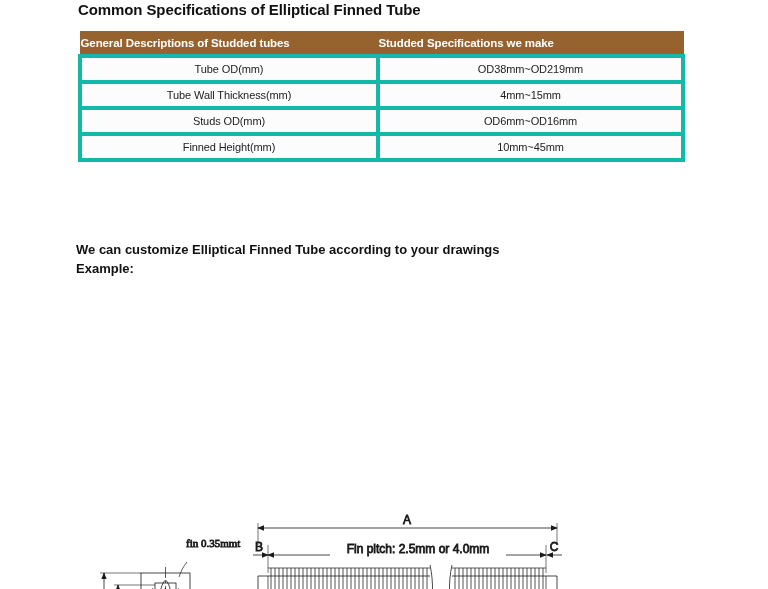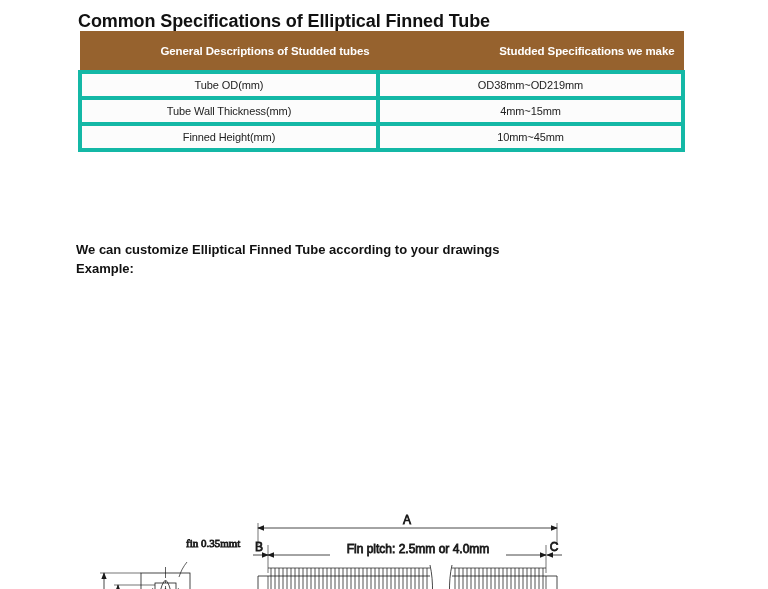--- a/index.html
+++ b/index.html
@@ -13,22 +13,22 @@
     position: relative;
     font-family: "Liberation Sans", sans-serif;
     color: #1a1a1a;
     overflow: hidden;
   }
 
   
   .section-title {
     position: absolute;
     left: 78px;
-    top: 11px;
-    font-size: 18px;
+    top: 1px;
+    font-size: 15px;
     font-weight: bold;
     letter-spacing: -0.1px;
     color: #111111;
     white-space: nowrap;
   }
 
   
   .spec-table {
     position: absolute;
     left: 78px;
@@ -36,23 +36,23 @@
     width: 603px;
     border-collapse: collapse;
     table-layout: fixed;
   }
   .spec-table th {
     background: #96622e;
     color: #ffffff;
     font-size: 11.5px;
     font-weight: bold;
     height: 22px;
-    text-align: right;
+    text-align: left;
     border: 1px solid #96622e;
-    padding: 8px;
+    padding: 0;
     letter-spacing: -0.1px;
   }
   .spec-table td {
     background: #fcfcfc;
     font-size: 11px;
     height: 22px;
     text-align: center;
     border: 4px solid #14b8a6;
     padding: 0;
     color: #222222;
@@ -116,20 +116,24 @@
     </tr>
   </thead>
   <tbody>
     <tr>
       <td>Tube OD(mm)</td>
       <td>OD38mm~OD219mm</td>
     </tr>
     <tr>
       <td>Tube Wall Thickness(mm)</td>
       <td>4mm~15mm</td>
+    </tr>
+    <tr>
+      <td>Studs OD(mm)</td>
+      <td>OD6mm~OD16mm</td>
     </tr>
     <tr>
       <td>Finned Height(mm)</td>
       <td>10mm~45mm</td>
     </tr>
   </tbody>
 </table>
 
 <div class="drawing-heading">
   <div>We can customize Elliptical Finned Tube according to your drawings</div>

